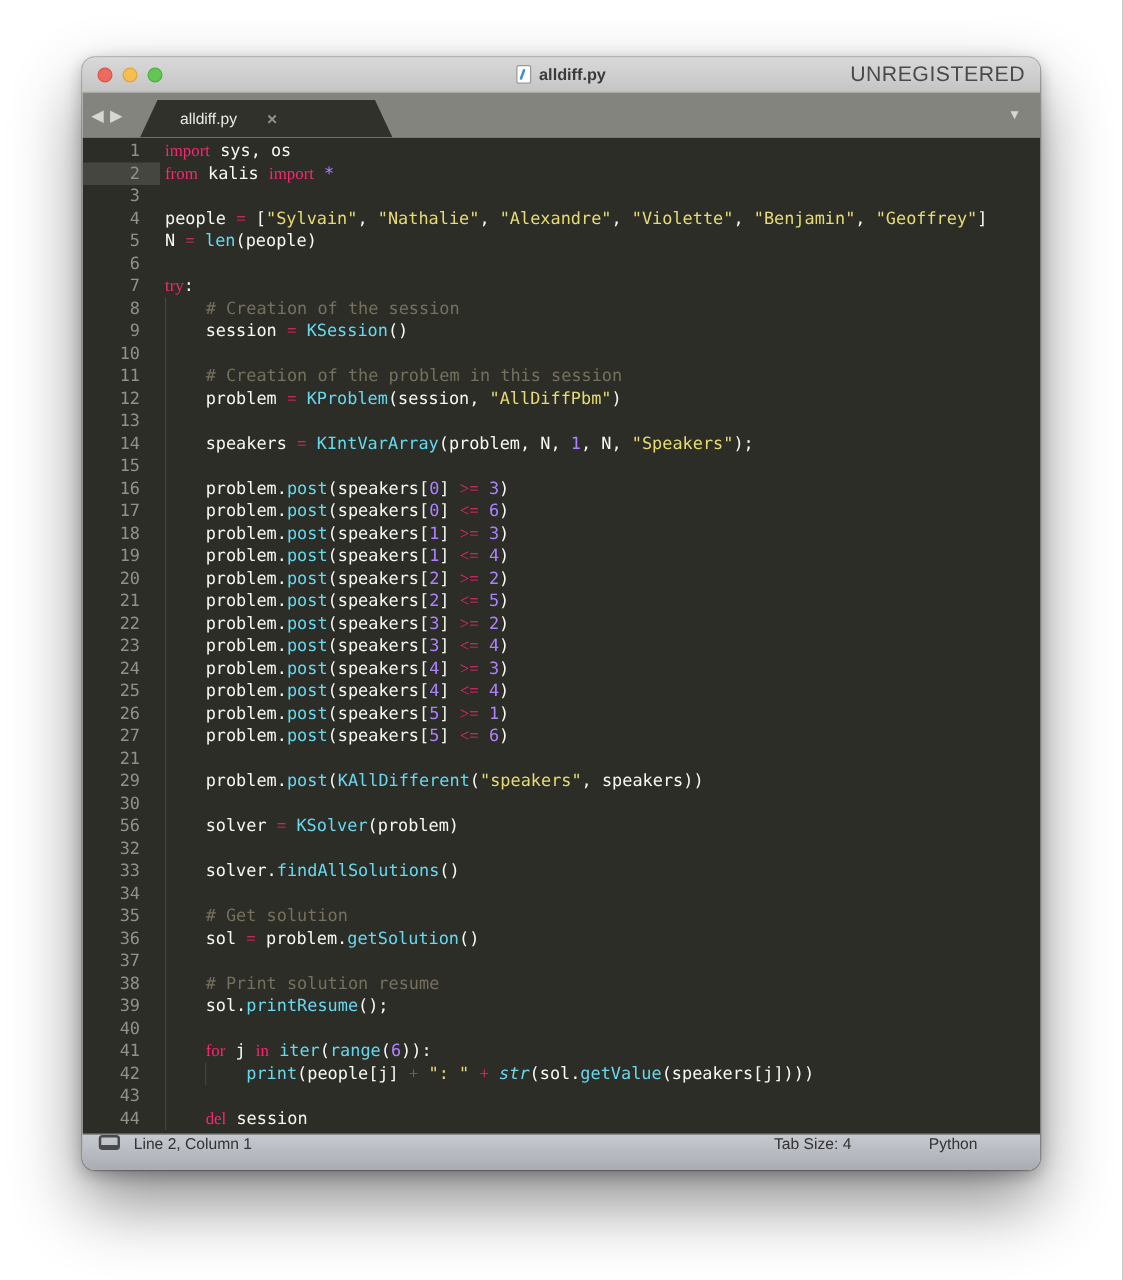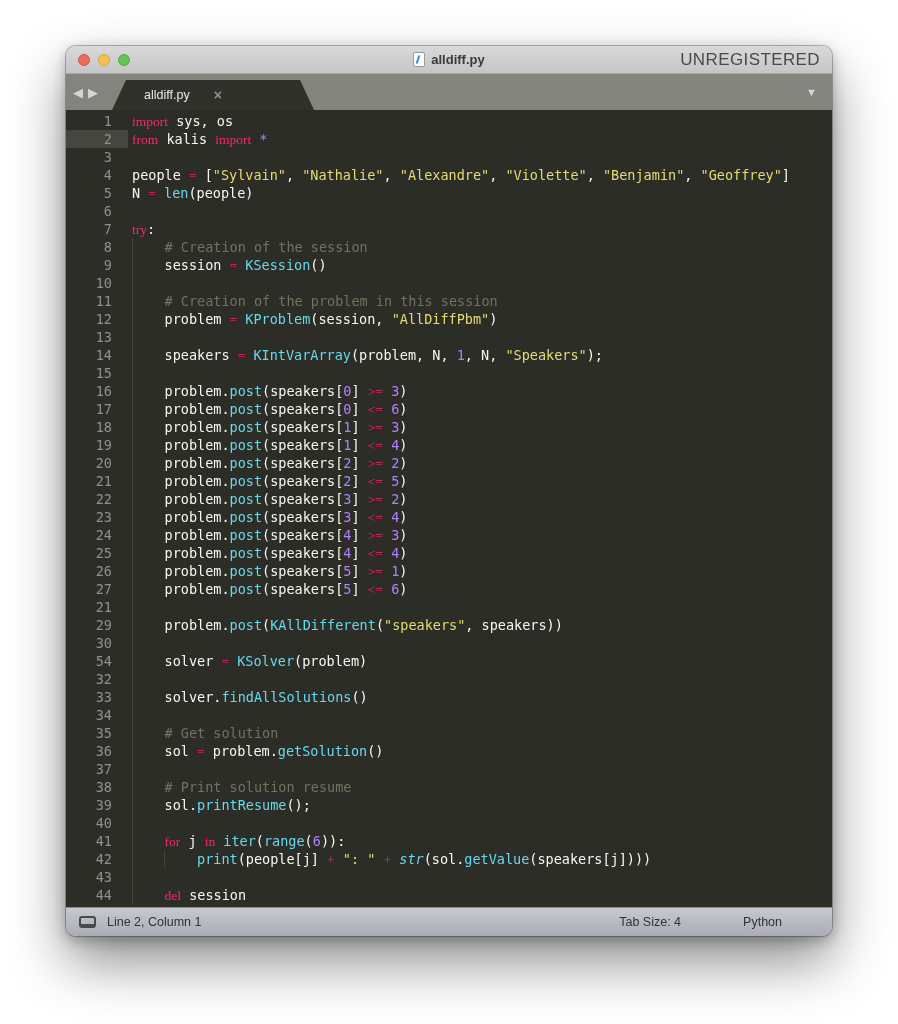--- a/index.html
+++ b/index.html
@@ -70,21 +70,21 @@
   .tok-s  { color: var(--string, #e6db74); }
   .tok-n  { color: var(--number, #ae81ff); }
   .tok-c  { color: var(--comment, #75715e); }
   .indent-guide { position: absolute; width: 1px; background: #43433b; }
 
   
   .statusbar {
     height: 29px; flex: 0 0 29px;
     background: linear-gradient(#c6c9cf, #a9acb3);
     border-top: 1px solid #8a8a8a;
-    display: flex; align-items: center; font-size: 12.5px; color: #333;
+    display: flex; font-size: 12.5px; color: #333;
   }
   .panel-icon { width: 17px; height: 12px; border: 2px solid #4a4a4a; border-bottom-width: 4px;
                 border-radius: 3px; margin-left: 13px; }
   .status-pos { margin-left: 11px; }
   .status-right { margin-left: auto; display: flex; gap: 62px; padding-right: 50px; }
 </style>
 </head>
 <body>
 
 <div class="app-window">
@@ -139,21 +139,21 @@
         <div class="row"><div class="gutter">21</div><div class="code"><span class="tok-p">    problem.</span><span class="tok-f">post</span><span class="tok-p">(speakers[</span><span class="tok-n">2</span><span class="tok-p">] </span><span class="tok-k">&lt;=</span><span class="tok-p"> </span><span class="tok-n">5</span><span class="tok-p">)</span></div></div>
         <div class="row"><div class="gutter">22</div><div class="code"><span class="tok-p">    problem.</span><span class="tok-f">post</span><span class="tok-p">(speakers[</span><span class="tok-n">3</span><span class="tok-p">] </span><span class="tok-k">&gt;=</span><span class="tok-p"> </span><span class="tok-n">2</span><span class="tok-p">)</span></div></div>
         <div class="row"><div class="gutter">23</div><div class="code"><span class="tok-p">    problem.</span><span class="tok-f">post</span><span class="tok-p">(speakers[</span><span class="tok-n">3</span><span class="tok-p">] </span><span class="tok-k">&lt;=</span><span class="tok-p"> </span><span class="tok-n">4</span><span class="tok-p">)</span></div></div>
         <div class="row"><div class="gutter">24</div><div class="code"><span class="tok-p">    problem.</span><span class="tok-f">post</span><span class="tok-p">(speakers[</span><span class="tok-n">4</span><span class="tok-p">] </span><span class="tok-k">&gt;=</span><span class="tok-p"> </span><span class="tok-n">3</span><span class="tok-p">)</span></div></div>
         <div class="row"><div class="gutter">25</div><div class="code"><span class="tok-p">    problem.</span><span class="tok-f">post</span><span class="tok-p">(speakers[</span><span class="tok-n">4</span><span class="tok-p">] </span><span class="tok-k">&lt;=</span><span class="tok-p"> </span><span class="tok-n">4</span><span class="tok-p">)</span></div></div>
         <div class="row"><div class="gutter">26</div><div class="code"><span class="tok-p">    problem.</span><span class="tok-f">post</span><span class="tok-p">(speakers[</span><span class="tok-n">5</span><span class="tok-p">] </span><span class="tok-k">&gt;=</span><span class="tok-p"> </span><span class="tok-n">1</span><span class="tok-p">)</span></div></div>
         <div class="row"><div class="gutter">27</div><div class="code"><span class="tok-p">    problem.</span><span class="tok-f">post</span><span class="tok-p">(speakers[</span><span class="tok-n">5</span><span class="tok-p">] </span><span class="tok-k">&lt;=</span><span class="tok-p"> </span><span class="tok-n">6</span><span class="tok-p">)</span></div></div>
         <div class="row"><div class="gutter">21</div><div class="code"></div></div>
         <div class="row"><div class="gutter">29</div><div class="code"><span class="tok-p">    problem.</span><span class="tok-f">post</span><span class="tok-p">(</span><span class="tok-f">KAllDifferent</span><span class="tok-p">(</span><span class="tok-s">"speakers"</span><span class="tok-p">, speakers))</span></div></div>
         <div class="row"><div class="gutter">30</div><div class="code"></div></div>
-        <div class="row"><div class="gutter">54</div><div class="code"><span class="tok-p">    solver </span><span class="tok-k">=</span><span class="tok-p"> </span><span class="tok-f">KSolver</span><span class="tok-p">(problem)</span></div></div>
+        <div class="row"><div class="gutter">56</div><div class="code"><span class="tok-p">    solver </span><span class="tok-k">=</span><span class="tok-p"> </span><span class="tok-f">KSolver</span><span class="tok-p">(problem)</span></div></div>
         <div class="row"><div class="gutter">32</div><div class="code"></div></div>
         <div class="row"><div class="gutter">33</div><div class="code"><span class="tok-p">    solver.</span><span class="tok-f">findAllSolutions</span><span class="tok-p">()</span></div></div>
         <div class="row"><div class="gutter">34</div><div class="code"></div></div>
         <div class="row"><div class="gutter">35</div><div class="code"><span class="tok-p">    </span><span class="tok-c"># Get solution</span></div></div>
         <div class="row"><div class="gutter">36</div><div class="code"><span class="tok-p">    sol </span><span class="tok-k">=</span><span class="tok-p"> problem.</span><span class="tok-f">getSolution</span><span class="tok-p">()</span></div></div>
         <div class="row"><div class="gutter">37</div><div class="code"></div></div>
         <div class="row"><div class="gutter">38</div><div class="code"><span class="tok-p">    </span><span class="tok-c"># Print solution resume</span></div></div>
         <div class="row"><div class="gutter">39</div><div class="code"><span class="tok-p">    sol.</span><span class="tok-f">printResume</span><span class="tok-p">();</span></div></div>
         <div class="row"><div class="gutter">40</div><div class="code"></div></div>
         <div class="row"><div class="gutter">41</div><div class="code"><span class="tok-p">    </span><span class="tok-k">for</span><span class="tok-p"> j </span><span class="tok-k">in</span><span class="tok-p"> </span><span class="tok-f">iter</span><span class="tok-p">(</span><span class="tok-f">range</span><span class="tok-p">(</span><span class="tok-n">6</span><span class="tok-p">)):</span></div></div>

